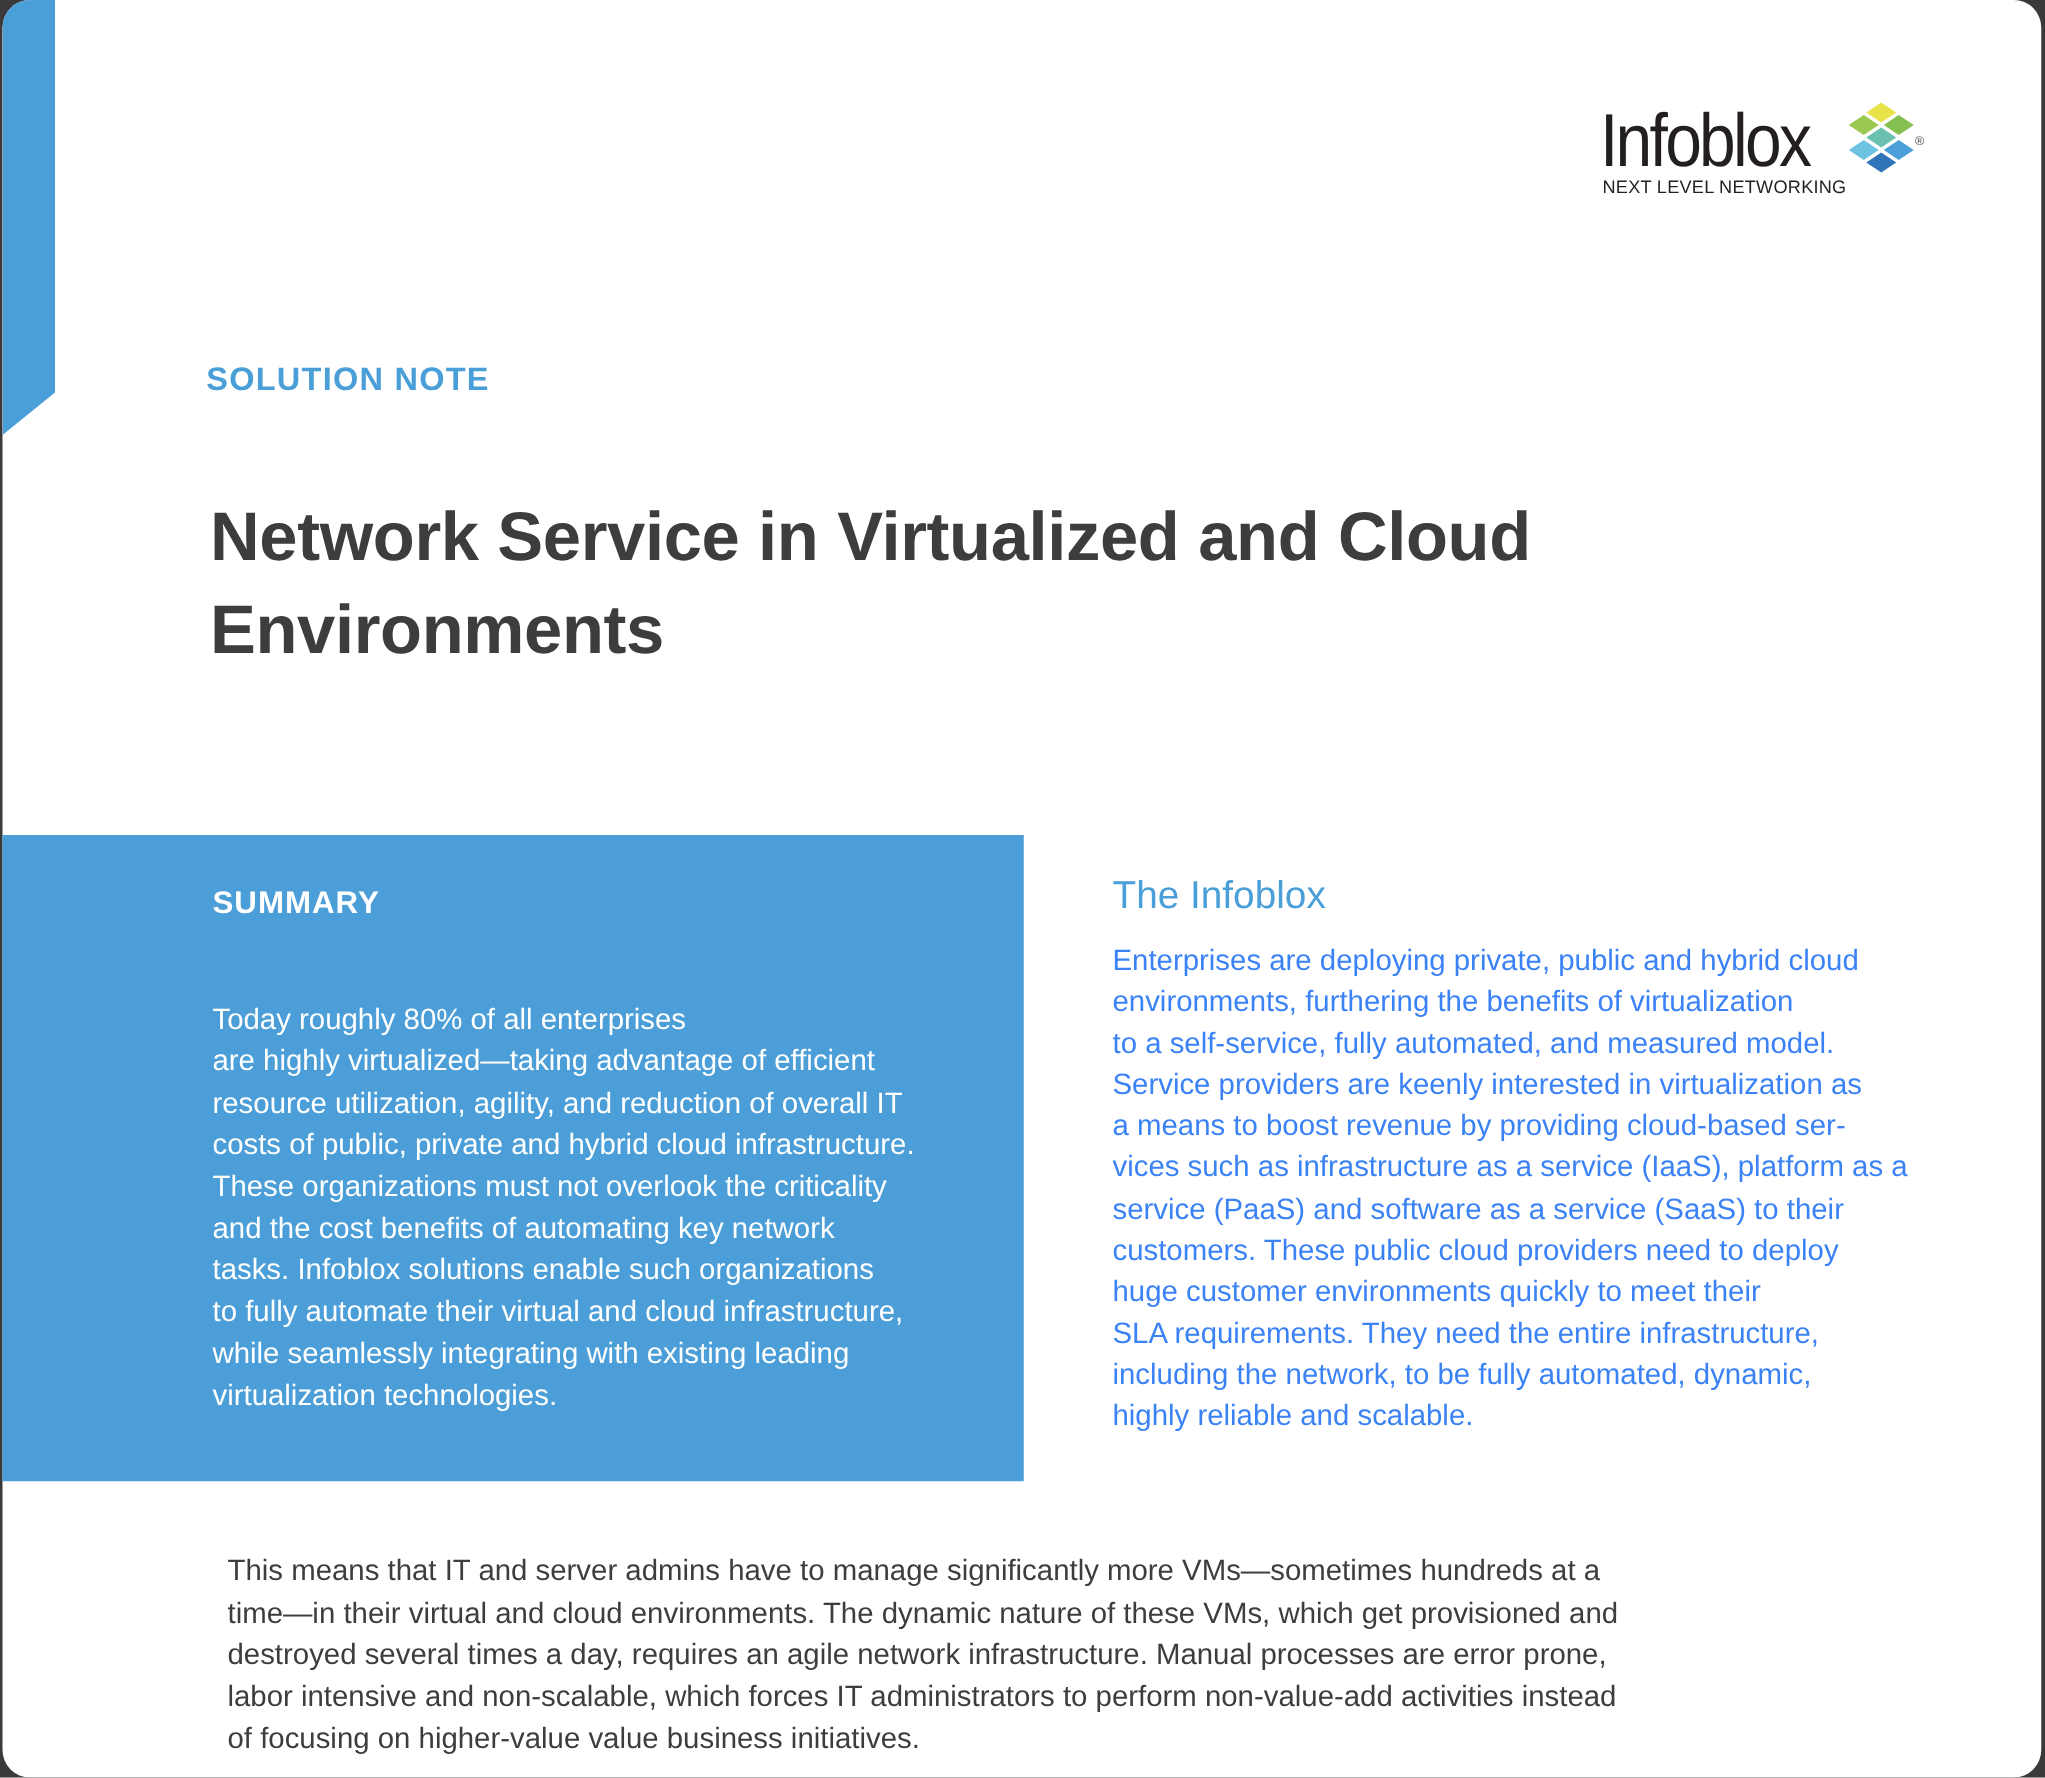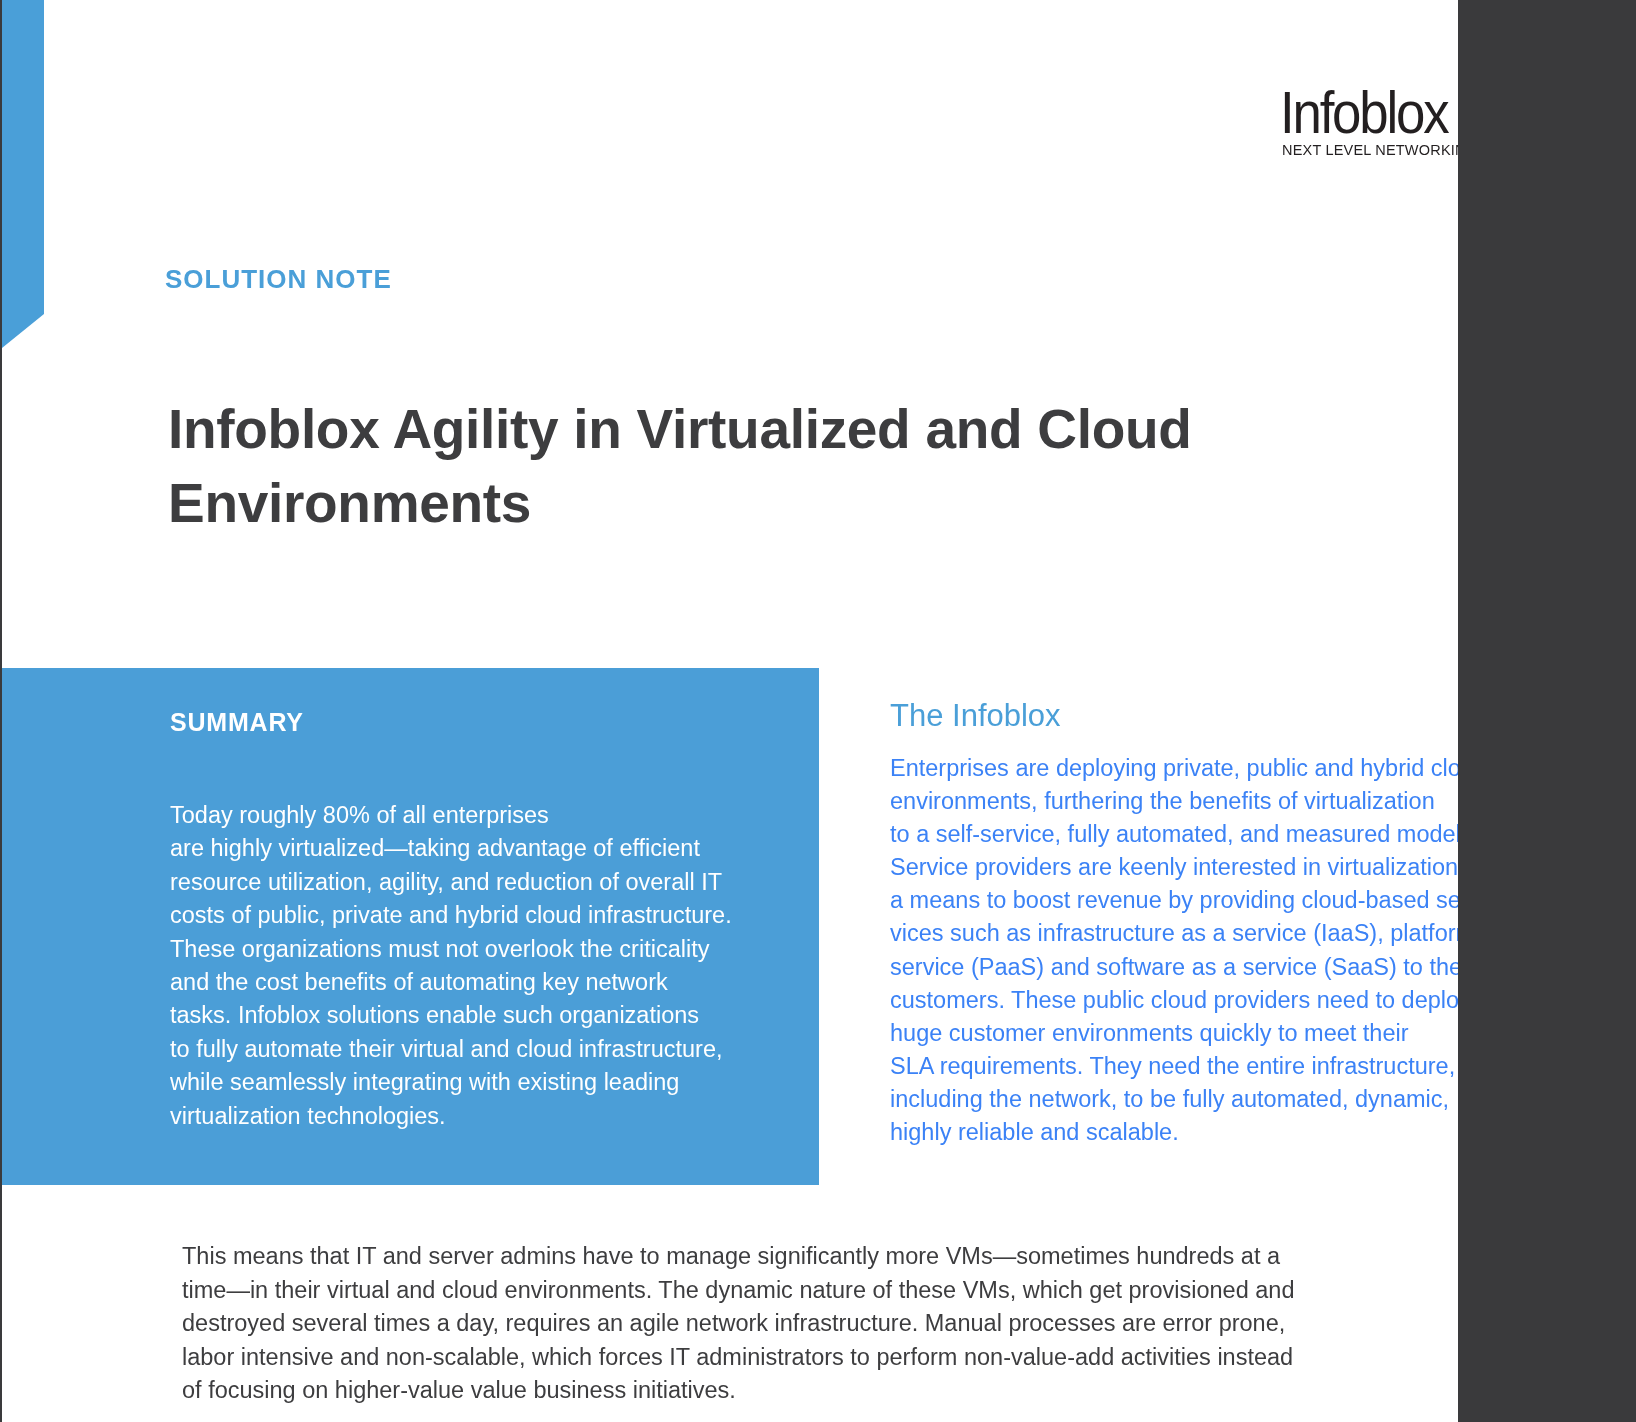--- a/index.html
+++ b/index.html
@@ -2,42 +2,42 @@
 <html><head>
   <meta charset="utf-8">
   <style>
     html, body { margin: 0; padding: 0; }
     body {
       width: 1636px; height: 1422px; overflow: hidden;
       background: #3a3a3c; position: relative;
       font-family: "Liberation Sans", sans-serif;
     }
     .page {
-      position: absolute; left: 2px; top: 0; width: 1456px; height: 1422px;
-      background: #ffffff; overflow: hidden;
+      position: absolute; left: 2px; top: 0; width: 1631px; height: 1422px;
+      background: #ffffff; overflow: hidden; border-radius: 22px;
     }
     .ribbon {
       position: absolute; left: 0; top: 0; width: 42px; height: 348px;
       background: #4a9fd8;
       clip-path: polygon(0 0, 100% 0, 100% 314px, 0 348px);
     }
     .logo { position: absolute; left: 1278px; top: 84px; width: 260px; height: 80px; }
     .logo-word {
       position: absolute; left: 0; top: -6px;
       font-size: 60px; letter-spacing: -2.5px; color: #231f20;
       font-family: "Liberation Sans", sans-serif; transform: scaleX(0.88); transform-origin: left top;
     }
     .logo-tag {
       position: absolute; left: 2px; top: 58px; font-size: 14.5px; color: #231f20;
       letter-spacing: 0.2px; white-space: nowrap;
     }
     .logo-mark { position: absolute; left: 190px; top: -2px; width: 70px; height: 70px; }
     .reg { position: absolute; left: 252px; top: 24px; font-size: 10px; color: #555; }
     .eyebrow {
-      position: absolute; left: 163px; top: 264px;
+      position: absolute; left: 163px; top: 288px;
       font-size: 26px; font-weight: bold; color: #4a9fd8; letter-spacing: 1px;
     }
     .title {
       position: absolute; left: 166px; top: 392px; width: 1200px;
       font-size: 55px; font-weight: bold; color: #3d3d3f; line-height: 74px;
       letter-spacing: -0.3px;
     }
     .summary {
       position: absolute; left: -2px; top: 668px; width: 819px; height: 517px;
       background: #4b9ed7; color: #ffffff;
@@ -80,21 +80,21 @@
       <polygon points="35,20 47,28 35,36 23,28" fill="#6bc0b0"></polygon>
       <polygon points="21,30 33,38 21,46 9,38" fill="#6ec3e3"></polygon>
       <polygon points="49,30 61,38 49,46 37,38" fill="#4a9fd8"></polygon>
       <polygon points="35,40 47,48 35,56 23,48" fill="#2f73b8"></polygon>
     </svg>
     <span class="reg">®</span>
   </div>
 
   <div class="eyebrow">SOLUTION NOTE</div>
 
-  <h1 class="title" style="margin:0">Infoblox Agility in Virtualized and Cloud Environments</h1>
+  <h1 class="title" style="margin:0">Network Service in Virtualized and Cloud Environments</h1>
 
   <div class="summary">
     <h3>SUMMARY</h3>
     <p>Today roughly 80% of all enterprises
 are highly virtualized—taking advantage of efficient
 resource utilization, agility, and reduction of overall IT
 costs of public, private and hybrid cloud infrastructure.
 These organizations must not overlook the criticality
 and the cost benefits of automating key network
 tasks. Infoblox solutions enable such organizations

